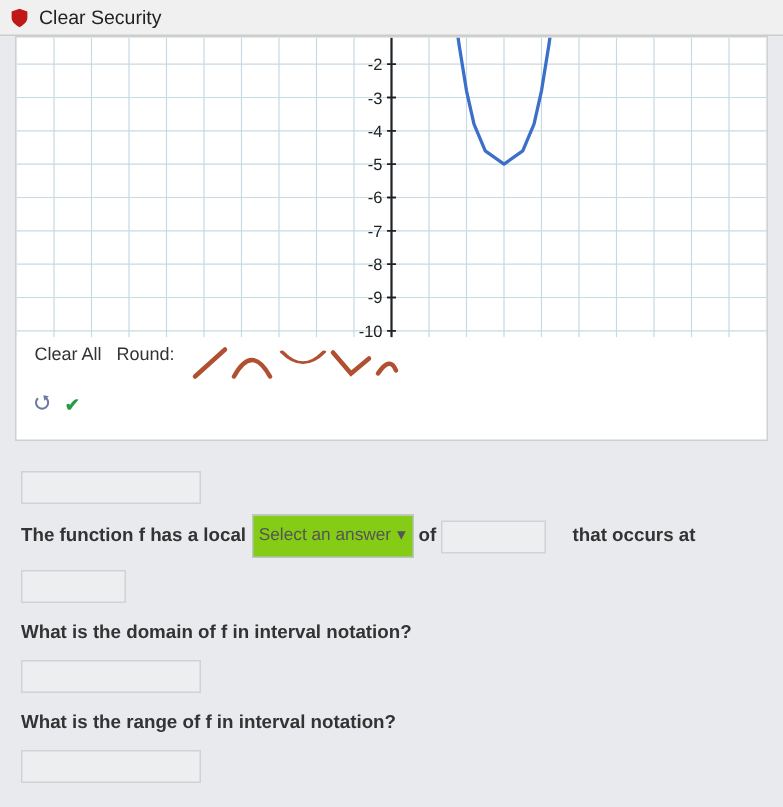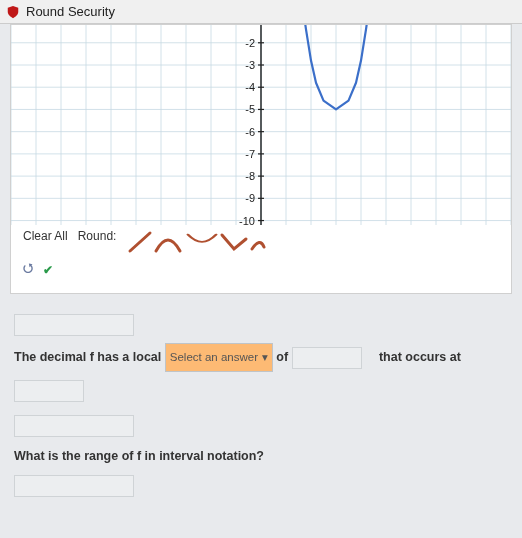--- a/index.html
+++ b/index.html
@@ -63,41 +63,41 @@
     background: #eceef0;
     border: 1px solid #cfd3d6;
     height: 22px;
     vertical-align: middle;
   }
   .blank-input.short { width: 70px; }
   .blank-input.med { width: 120px; }
   .select-wrap {
     display:inline-flex;
     align-items:center;
-    background: #fdba74;
+    background: #84cc16;
     border:1px solid #bfc4c8;
     padding: 2px 4px;
     font-size:11.5px;
     color:#555;
     gap:4px;
     vertical-align: middle;
   }
   .gap { display:block; height:4px; }
   svg text { font-family: Arial; }
 </style>
 </head>
 <body>
 
 <div class="window-bar">
   <span class="icon">
     <svg viewBox="0 0 16 16" width="14" height="14">
       <path d="M8 1 L14 3 V8 C14 12 8 15 8 15 C8 15 2 12 2 8 V3 Z" fill="#c01818"></path>
     </svg>
   </span>
-  <span>Round Security</span>
+  <span>Clear Security</span>
 </div>
 
 <div class="graph-panel">
   <div class="graph-area">
     <svg id="chart-svg" viewBox="0 0 500 200" width="100%" height="200">
 
     <line x1="0" y1="0" x2="0" y2="200" stroke="#c7d9e3" stroke-width="0.8"></line>
         <line x1="25" y1="0" x2="25" y2="200" stroke="#c7d9e3" stroke-width="0.8"></line>
         <line x1="50" y1="0" x2="50" y2="200" stroke="#c7d9e3" stroke-width="0.8"></line>
         <line x1="75" y1="0" x2="75" y2="200" stroke="#c7d9e3" stroke-width="0.8"></line>
@@ -170,35 +170,36 @@
   </div>
 </div>
 
 <div class="questions">
 
   <div class="qrow">
     <span class="blank-input med"></span>
   </div>
 
   <div class="qrow">
-    <b>The decimal f has a local</b>
+    <b>The function f has a local</b>
     <span class="select-wrap">
       <span>Select an answer</span>
       <span>▾</span>
     </span>
     <b>of</b>
     <span class="blank-input short"></span>
     &nbsp;&nbsp;&nbsp;
     <b>that occurs at</b>
   </div>
   <div class="qrow">
     <span class="blank-input short"></span>
   </div>
 
   <div class="qrow">
+    <b>What is the domain of f in interval notation?</b>
     <span class="gap"></span>
     <span class="blank-input med"></span>
   </div>
 
   <div class="qrow">
     <b>What is the range of f in interval notation?</b>
     <span class="gap"></span>
     <span class="blank-input med"></span>
   </div>
 

